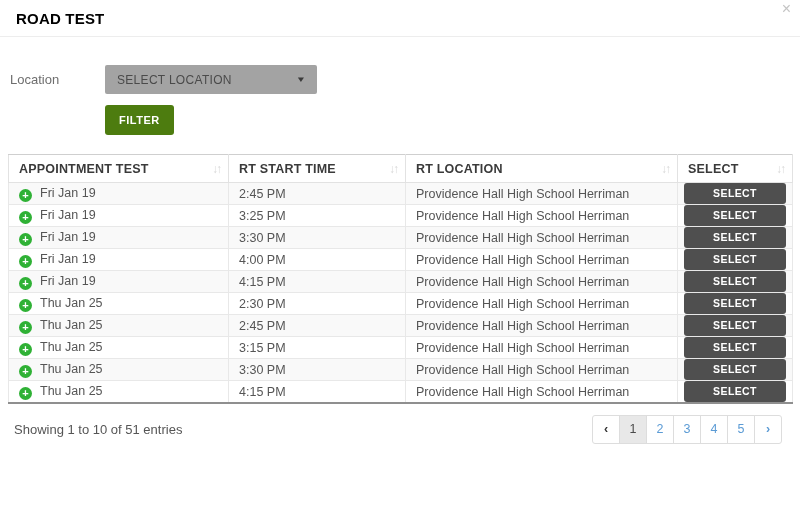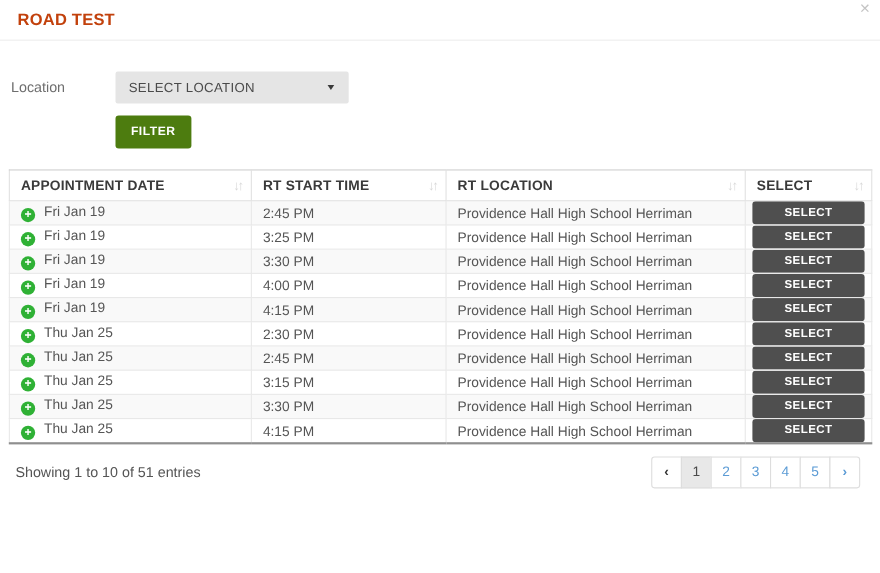--- a/index.html
+++ b/index.html
@@ -3,27 +3,27 @@
 <meta charset="utf-8">
 <style>
   html,body{margin:0;padding:0;}
   body{
     width:800px;height:521px;background:#fff;position:relative;
     font-family:"Liberation Sans","DejaVu Sans",sans-serif;
     -webkit-font-smoothing:antialiased;overflow:hidden;
   }
   
   .modal-header{position:relative;padding:10px 16px 8px;border-bottom:1px solid #ededed;}
-  .modal-title{font-size:15px;font-weight:bold;color:#c2410c;letter-spacing:.2px;}
+  .modal-title{font-size:15px;font-weight:bold;color:#000000;letter-spacing:.2px;}
   .close-x{position:absolute;top:1px;right:9px;font-size:16px;color:#c4c4c4;cursor:pointer;line-height:16px;}
   
   .filter-section{margin:28px 0 0 10px;}
   .filter-row{display:flex;align-items:center;}
   .filter-label{width:95px;font-size:13px;color:#6e6e6e;}
-  .select-box{width:212px;height:29px;background:#e5e5e5;border-radius:2px;display:flex;align-items:center;justify-content:space-between;padding:0 12px;box-sizing:border-box;font-size:12px;color:#4a4a4a;letter-spacing:.3px;cursor:pointer;}
+  .select-box{width:212px;height:29px;background:#a3a3a3;border-radius:2px;display:flex;align-items:center;justify-content:space-between;padding:0 12px;box-sizing:border-box;font-size:12px;color:#4a4a4a;letter-spacing:.3px;cursor:pointer;}
   .caret{font-size:8px;color:#3a3a3a;transform:scaleX(1.3);}
   .filter-btn{margin:11px 0 0 95px;background:#4d7c0f;color:#fff;border:none;border-radius:3px;font-weight:bold;font-size:11px;padding:9px 14px;letter-spacing:.5px;cursor:pointer;font-family:inherit;}
   
   table{border-collapse:collapse;margin:19px 8px 0;width:784px;table-layout:fixed;}
   th,td{box-sizing:border-box;}
   thead th{border:1px solid #e2e2e2;border-top:1px solid #cfcfcf;padding:7px 10px 6px;text-align:left;color:#3a3a3a;font-size:12.5px;font-weight:bold;letter-spacing:.2px;}
   .sort-icon{float:right;color:#d8d8d8;letter-spacing:-2px;font-size:12px;font-weight:normal;margin-right:-2px;}
   tbody td{border:1px solid #e8e8e8;padding:0 10px;height:20px;color:#555;font-size:12.5px;background:#fff;}
   tbody tr:nth-child(odd) td{background:#f9f9f9;}
   tbody tr:last-child td{border-bottom:2px solid #8f8f8f;}
@@ -62,21 +62,21 @@
   <colgroup>
     <col style="width:220px">
       <col style="width:177px">
       <col style="width:272px">
       <col style="width:115px">
   </colgroup>
   <thead>
     <tr>
       <th>
         <span class="sort-icon">↓↑</span>
-        <span>APPOINTMENT DATE</span>
+        <span>APPOINTMENT TEST</span>
       </th>
       <th>
         <span class="sort-icon">↓↑</span>
         <span>RT START TIME</span>
       </th>
       <th>
         <span class="sort-icon">↓↑</span>
         <span>RT LOCATION</span>
       </th>
       <th>

